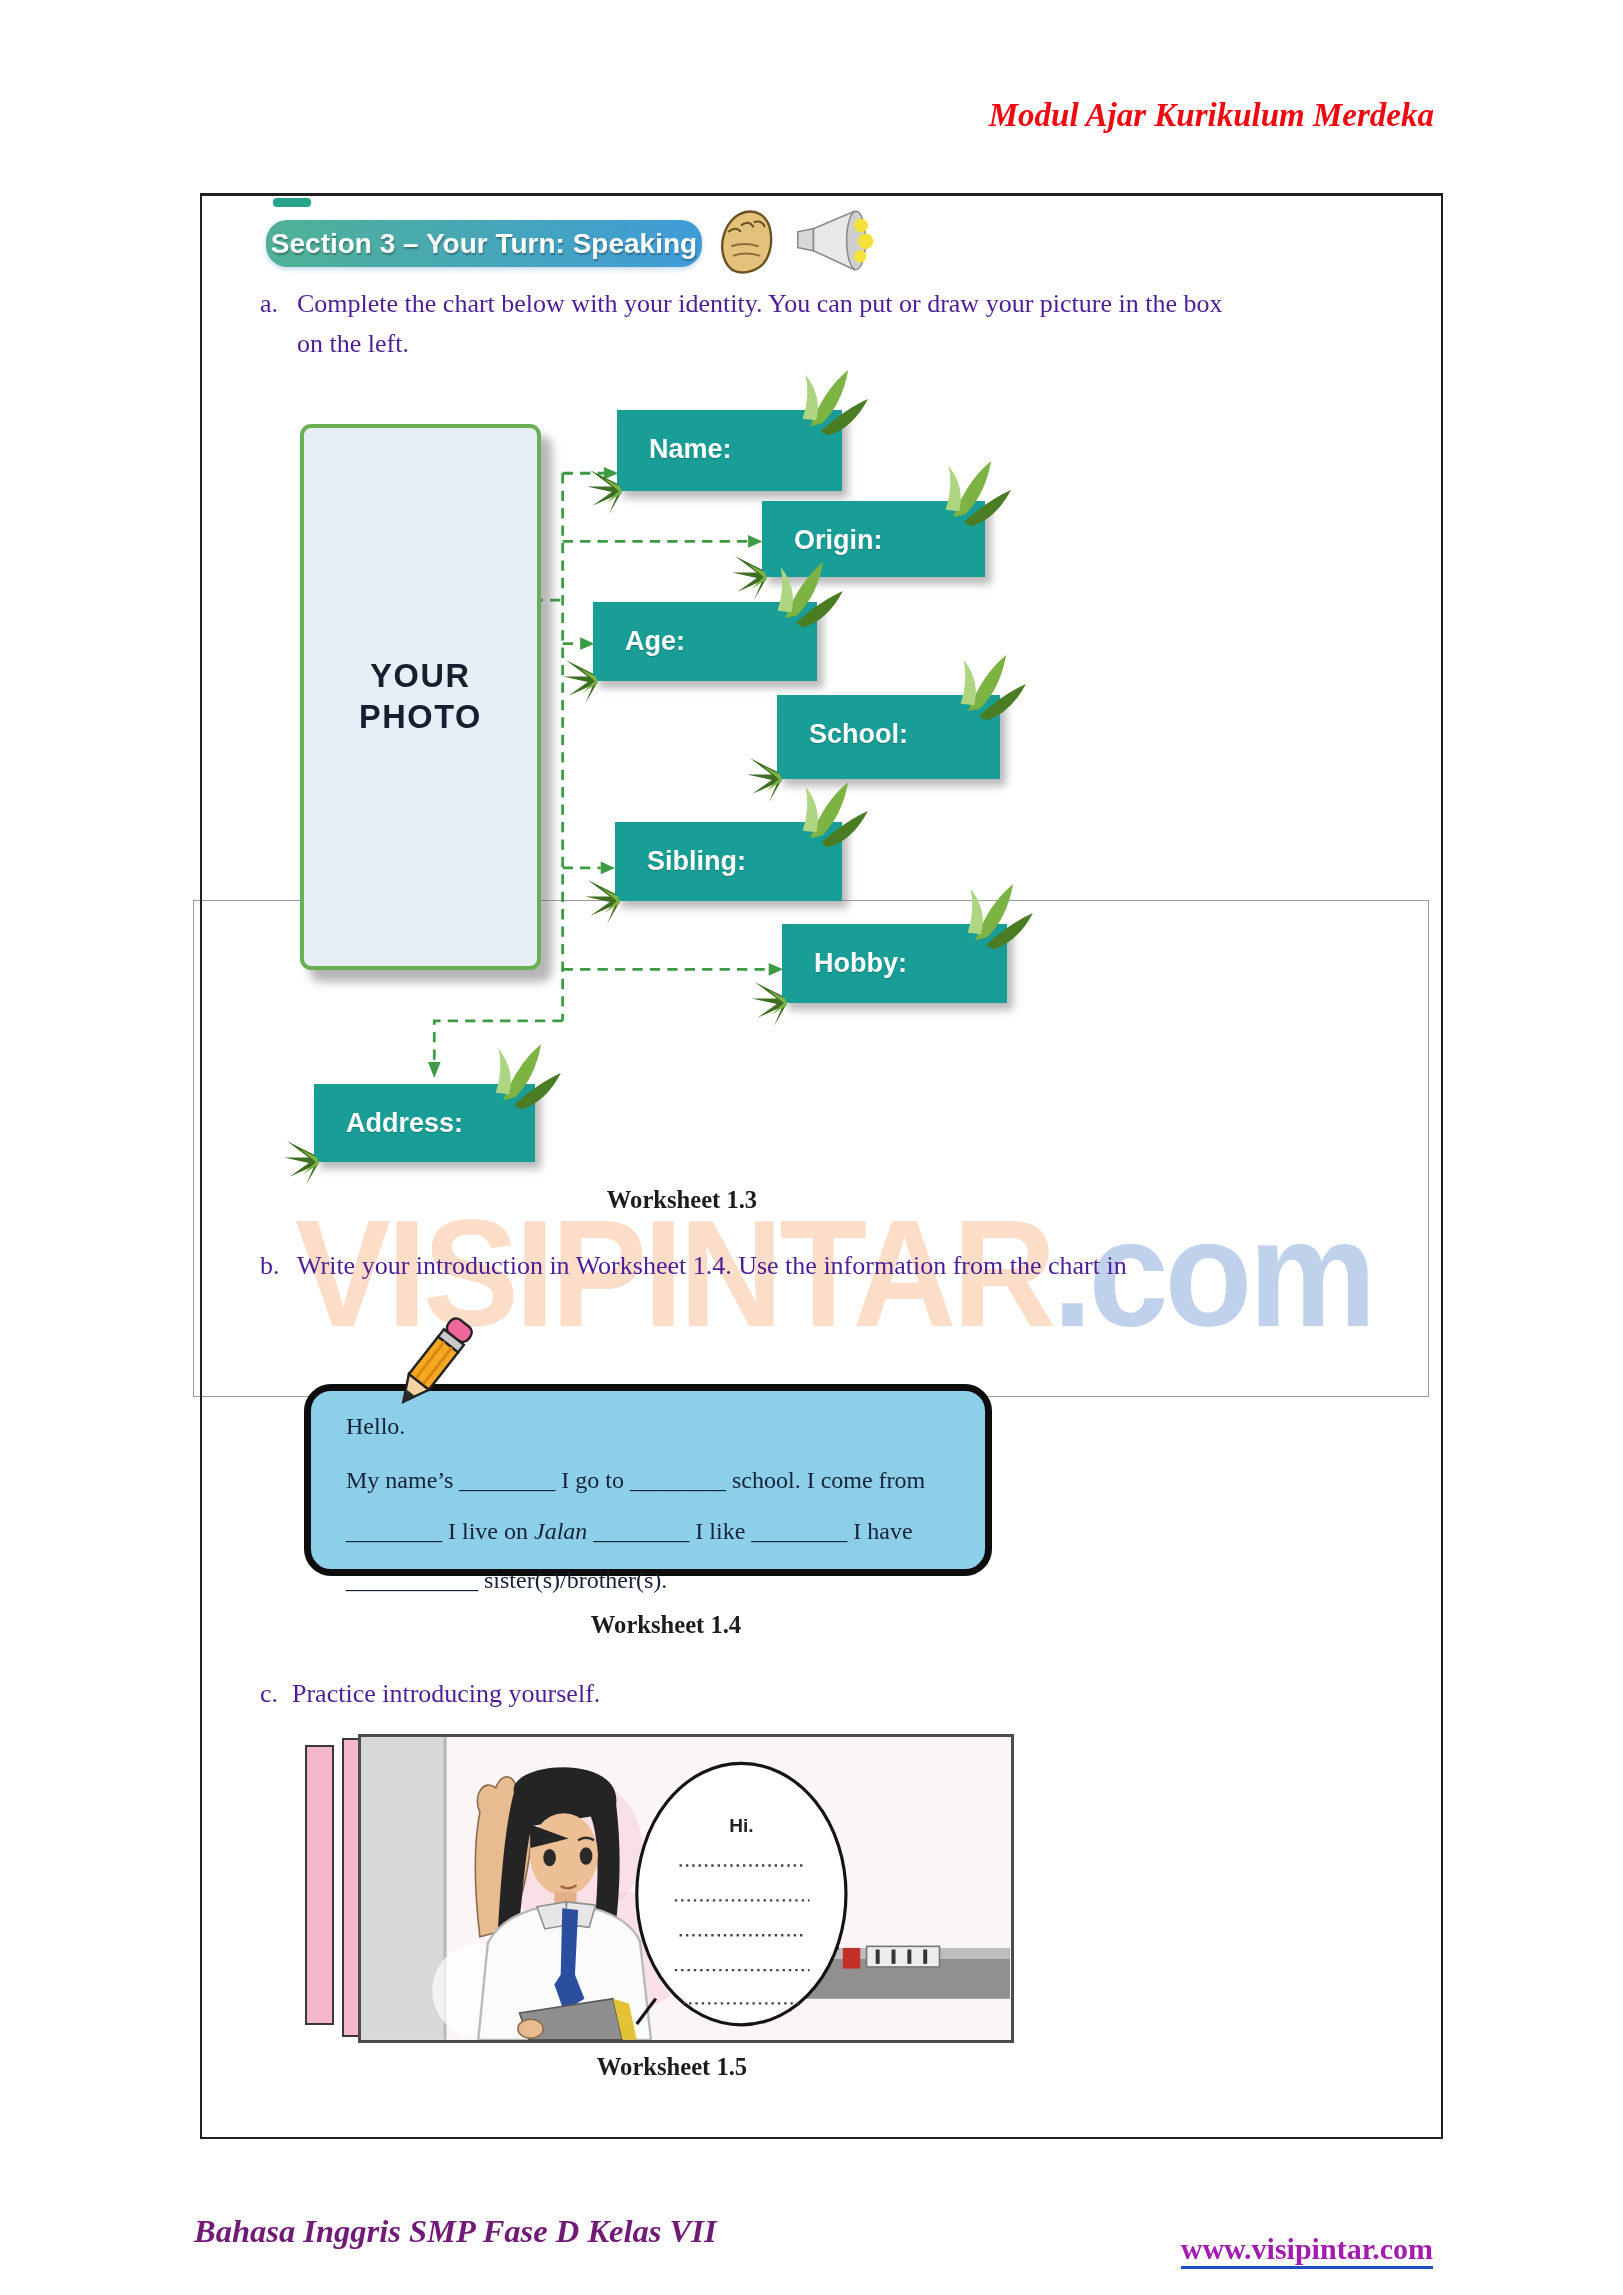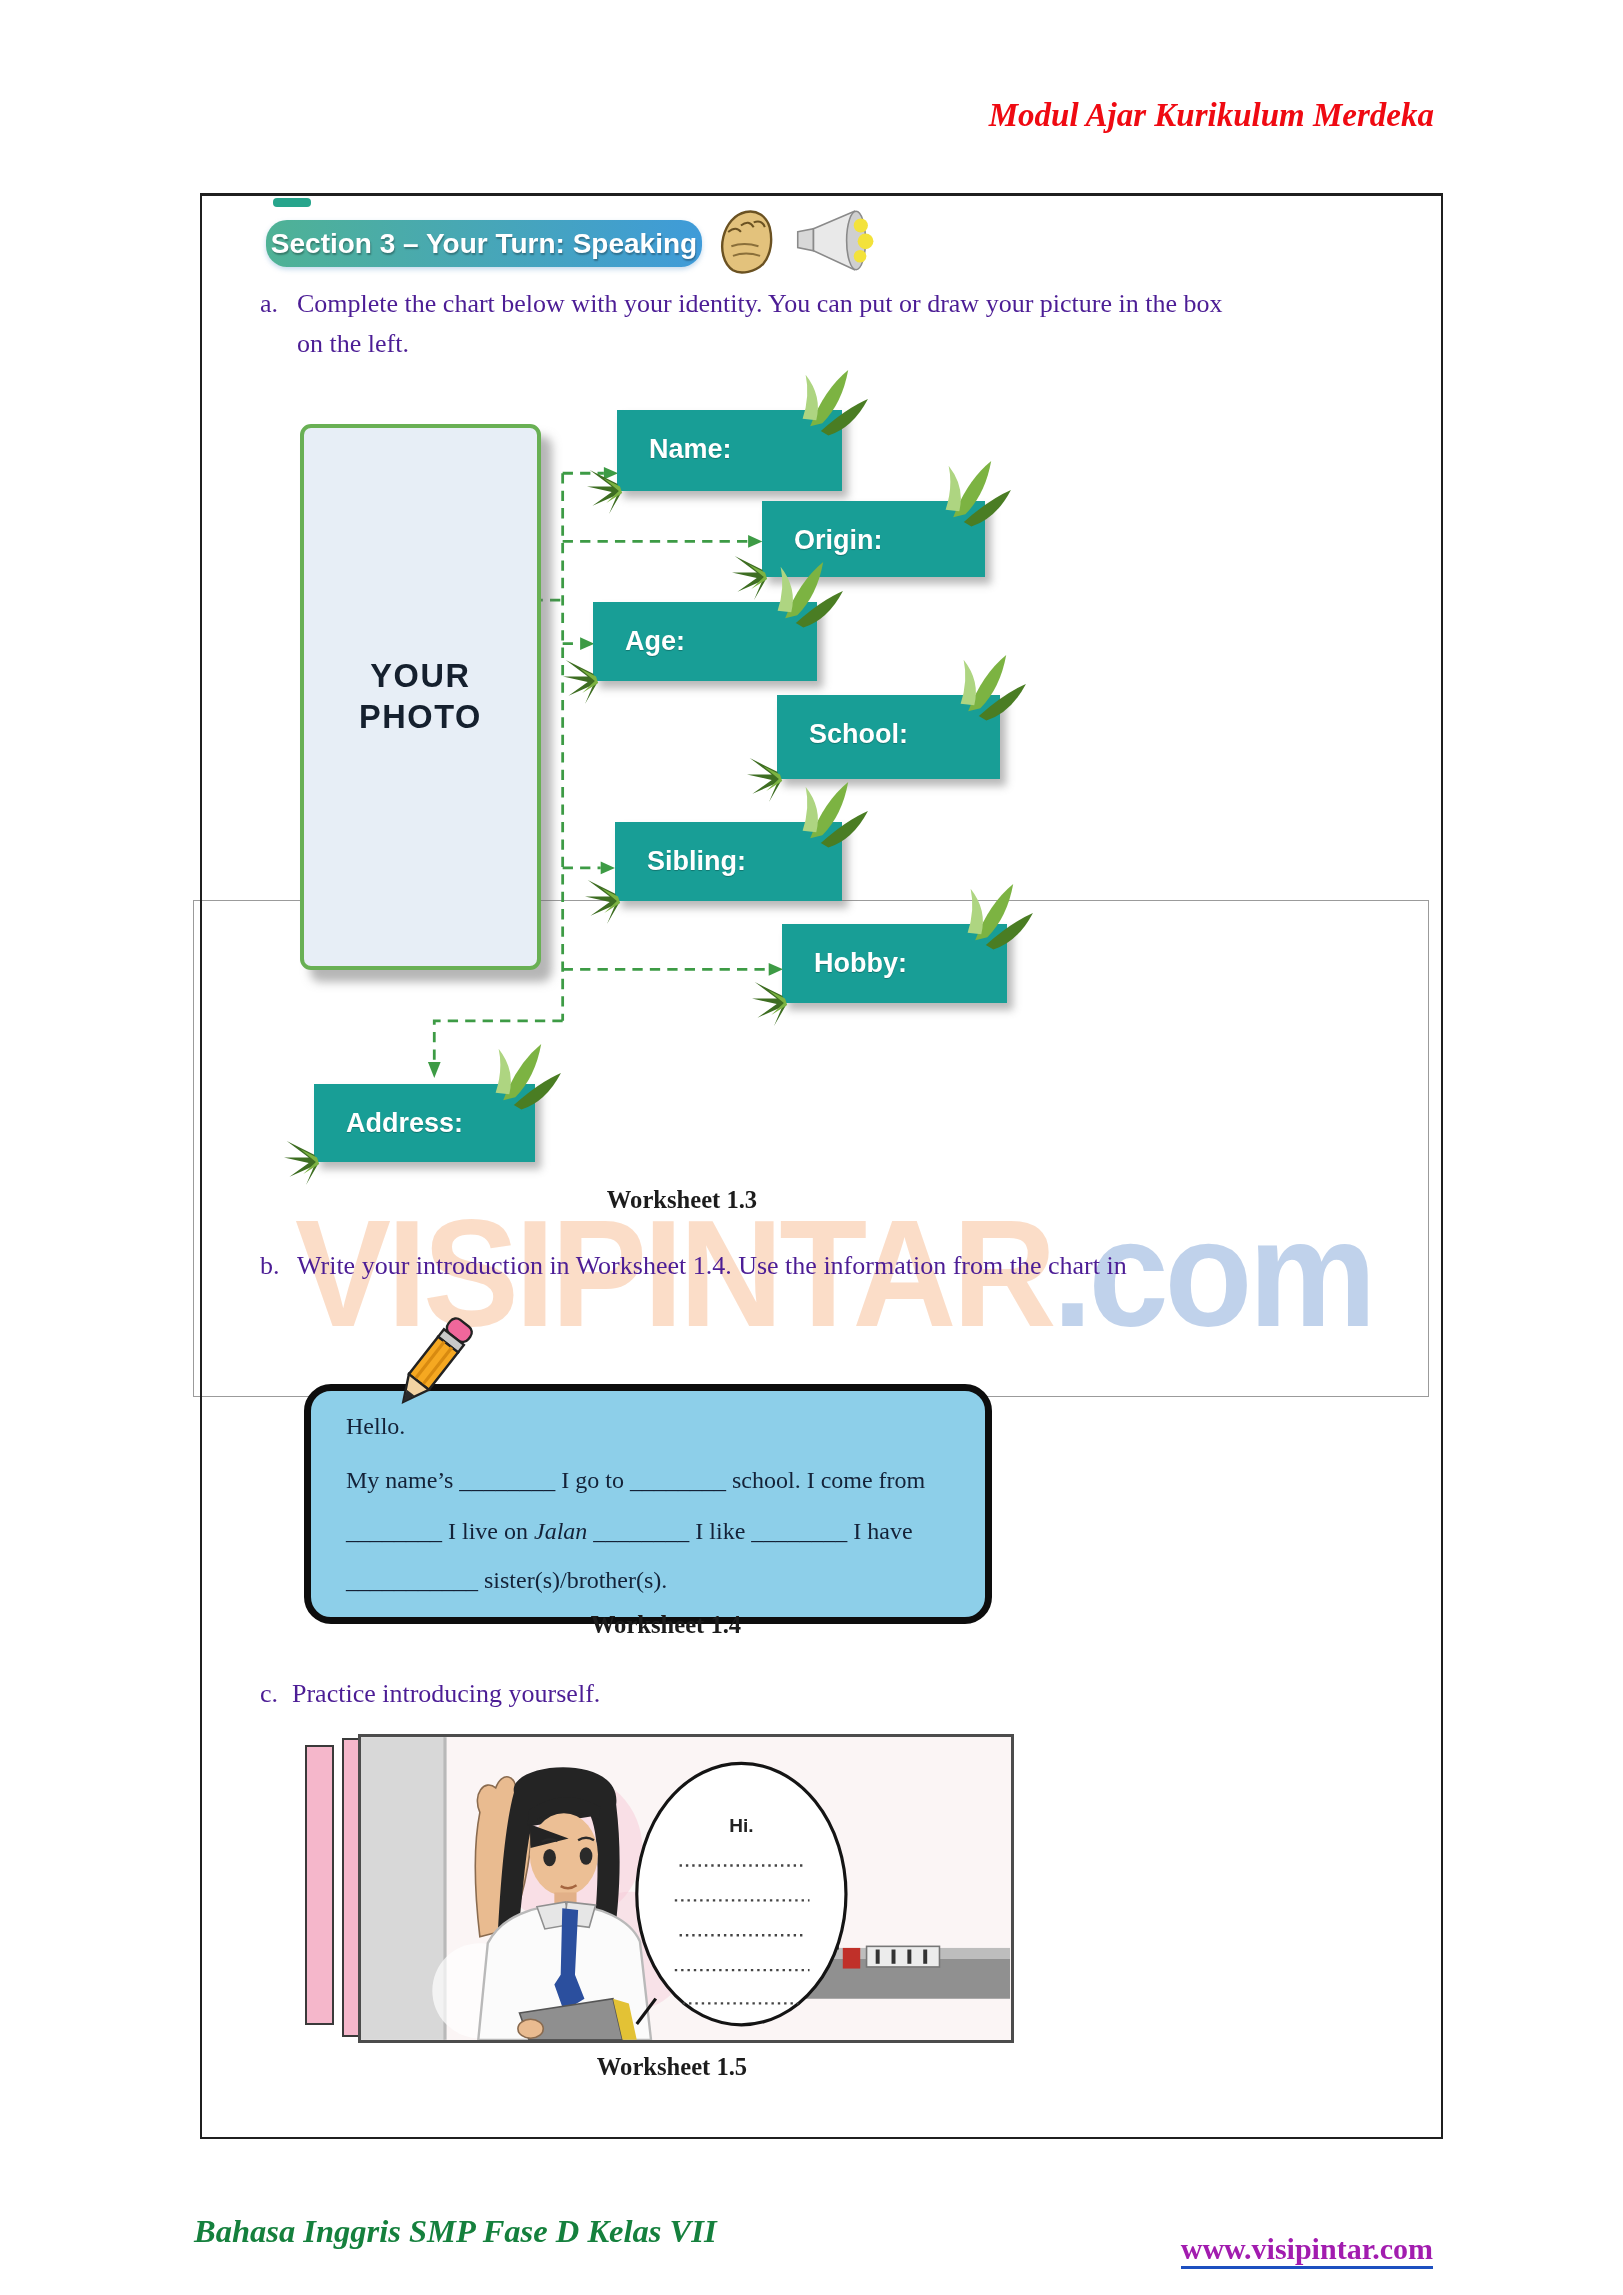--- a/index.html
+++ b/index.html
@@ -55,33 +55,33 @@
                font-family:"Liberation Sans",sans-serif;font-size:27px;
                text-shadow:0 0.8px 0.8px rgba(0,0,0,.25);}
   .leaf{position:absolute;pointer-events:none;}
   .leaf.tr{right:-30px;top:-46px;}
   .leaf.bl{left:-32px;bottom:-27px;}
 
   .caption{position:absolute;font-weight:bold;font-size:24.6px;color:#1c1c1c;z-index:3;
            text-align:center;width:476px;}
 
   
-  .wordbox{position:absolute;left:304px;top:1384px;width:688px;height:240px;z-index:3;
+  .wordbox{position:absolute;left:304px;top:1384px;width:688px;height:192px;z-index:3;
            background:#8dcfe9;border:7.1px solid #0d0d0d;border-radius:27px;box-sizing:border-box;}
   .wordbox .wline{position:absolute;left:35px;font-size:24px;color:#142238;white-space:nowrap;}
   .pencil{position:absolute;left:385px;top:1309px;z-index:4;}
 
   
   .pinkbar{position:absolute;background:#f5b7cb;border:2.4px solid #3a3a3a;z-index:3;}
   .frame{position:absolute;left:358px;top:1734px;width:656px;height:309px;z-index:3;
          border:3.2px solid #4c4c4c;box-sizing:border-box;background:#fbf4f4;}
 
   
   .footer-left{position:absolute;left:194px;top:2213px;font-size:32.5px;font-weight:bold;
-               font-style:italic;color:#15803d;z-index:3;white-space:nowrap;}
+               font-style:italic;color:#701a75;z-index:3;white-space:nowrap;}
   .footer-right{position:absolute;right:190px;top:2232px;font-size:30px;font-weight:bold;
                 color:#a21caf;border-bottom:3.2px solid #1d50c0;z-index:3;white-space:nowrap;
                 text-decoration:none;}
 </style>
 </head>
 <body>
 
 <div class="page">
 
   <div class="wm-box"></div>

